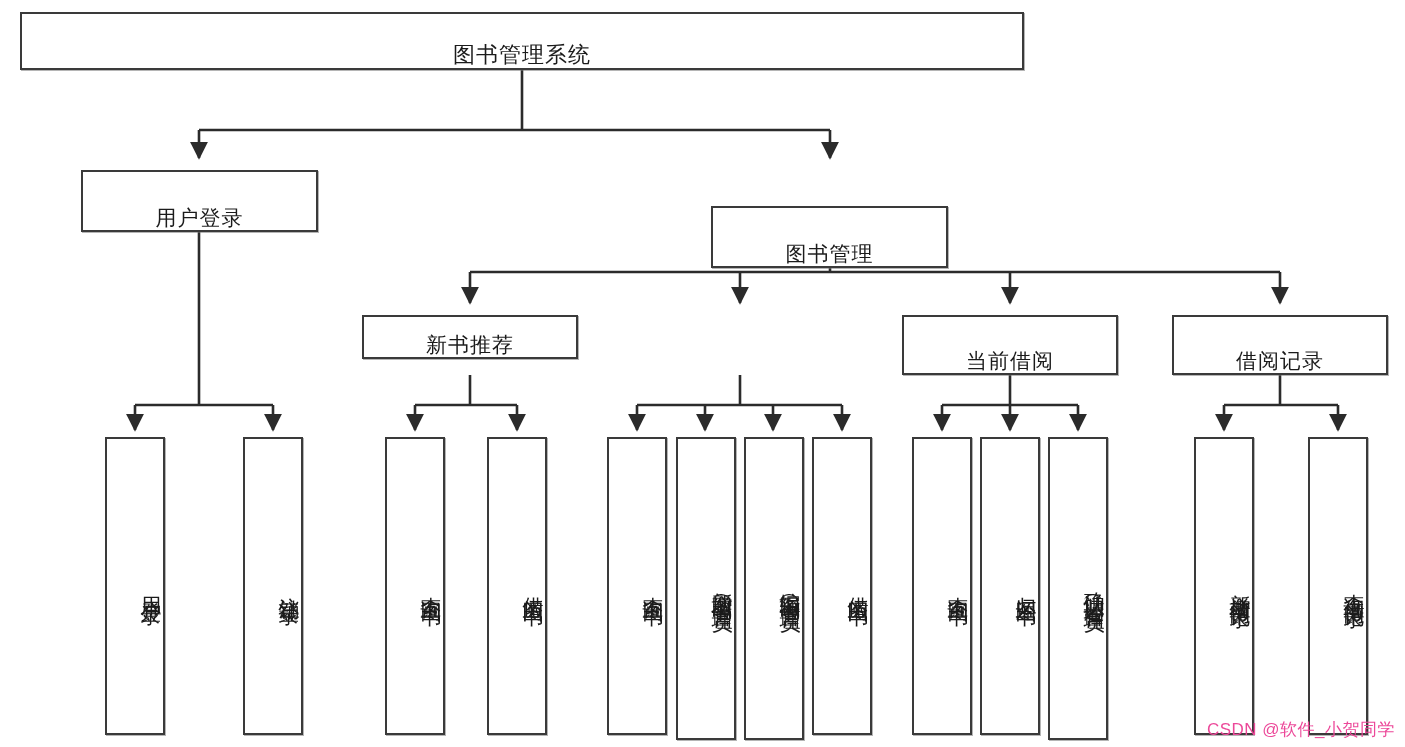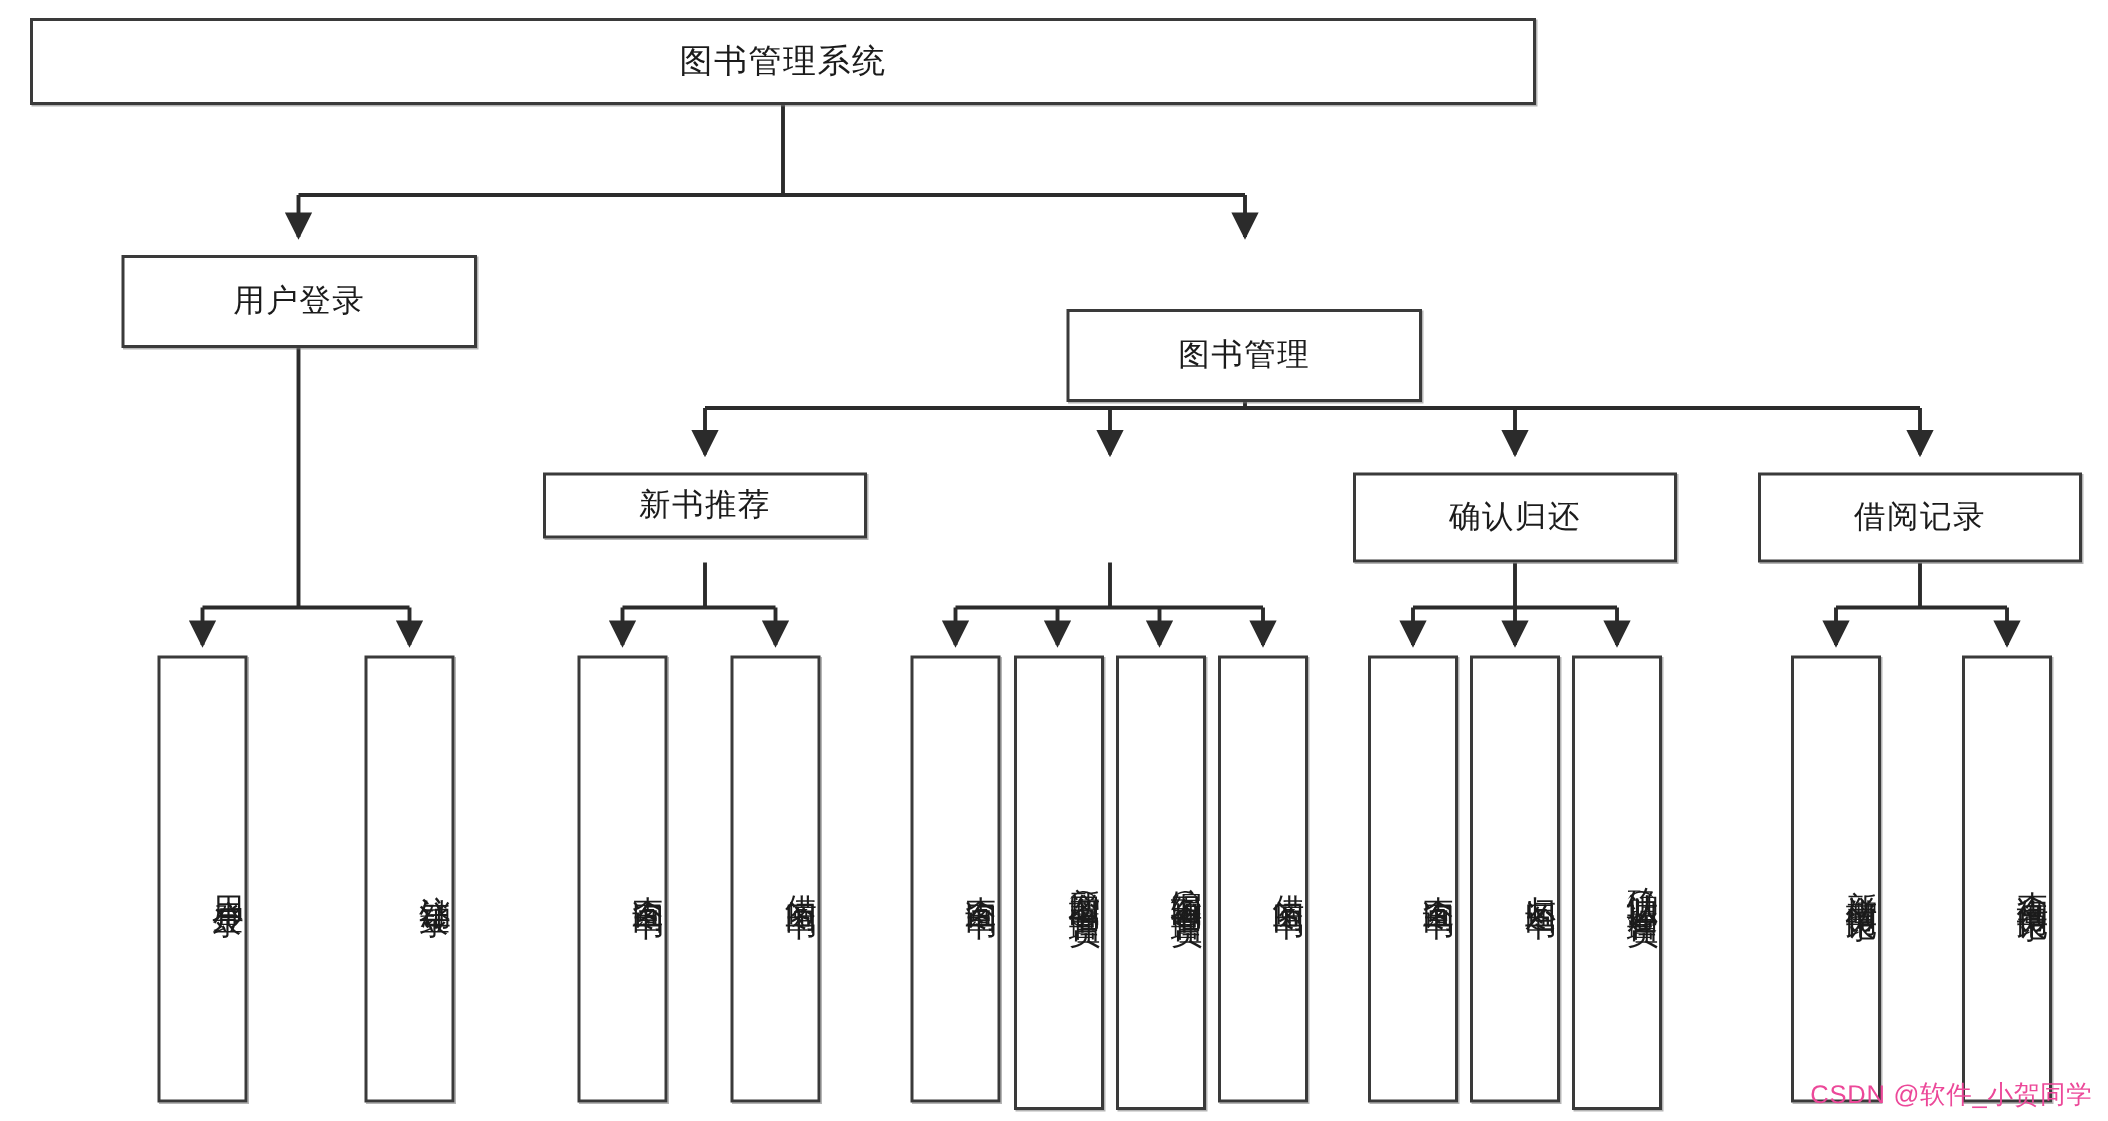--- a/index.html
+++ b/index.html
@@ -18,21 +18,21 @@
     width:1405px; height:747px;
     pointer-events:none;
   }
   .node{
     position:absolute;
     box-sizing:border-box;
     background:#ffffff;
     border:2px solid #3a3a3a;
     box-shadow:1px 1px 0 rgba(120,120,120,.55);
     display:flex;
-    align-items:center;
+    align-items:flex-end;
     justify-content:center;
     color:#1b1b1b;
   }
   .node.horiz{
     font-size:21px;
     letter-spacing:1px;
     line-height:1.2;
     white-space:nowrap;
   }
   .node.root{
@@ -128,21 +128,21 @@
     <span>用户登录</span>
   </div>
   <div class="node horiz" style="left:711px;top:170px;width:237px;height:62px;margin-top:36px;">
     <span>图书管理</span>
   </div>
 
   <div class="node horiz" style="left:362px;top:315px;width:216px;height:44px;">
     <span>新书推荐</span>
   </div>
   <div class="node horiz" style="left:902px;top:315px;width:216px;height:60px;">
-    <span>确认归还</span>
+    <span>当前借阅</span>
   </div>
   <div class="node horiz" style="left:1172px;top:315px;width:216px;height:60px;">
     <span>借阅记录</span>
   </div>
 
   <div class="node leaf" style="left:105px;top:437px;width:60px;height:298px;">
     <span>用户登录</span>
   </div>
   <div class="node leaf" style="left:243px;top:437px;width:60px;height:298px;">
     <span>注销登录</span>

